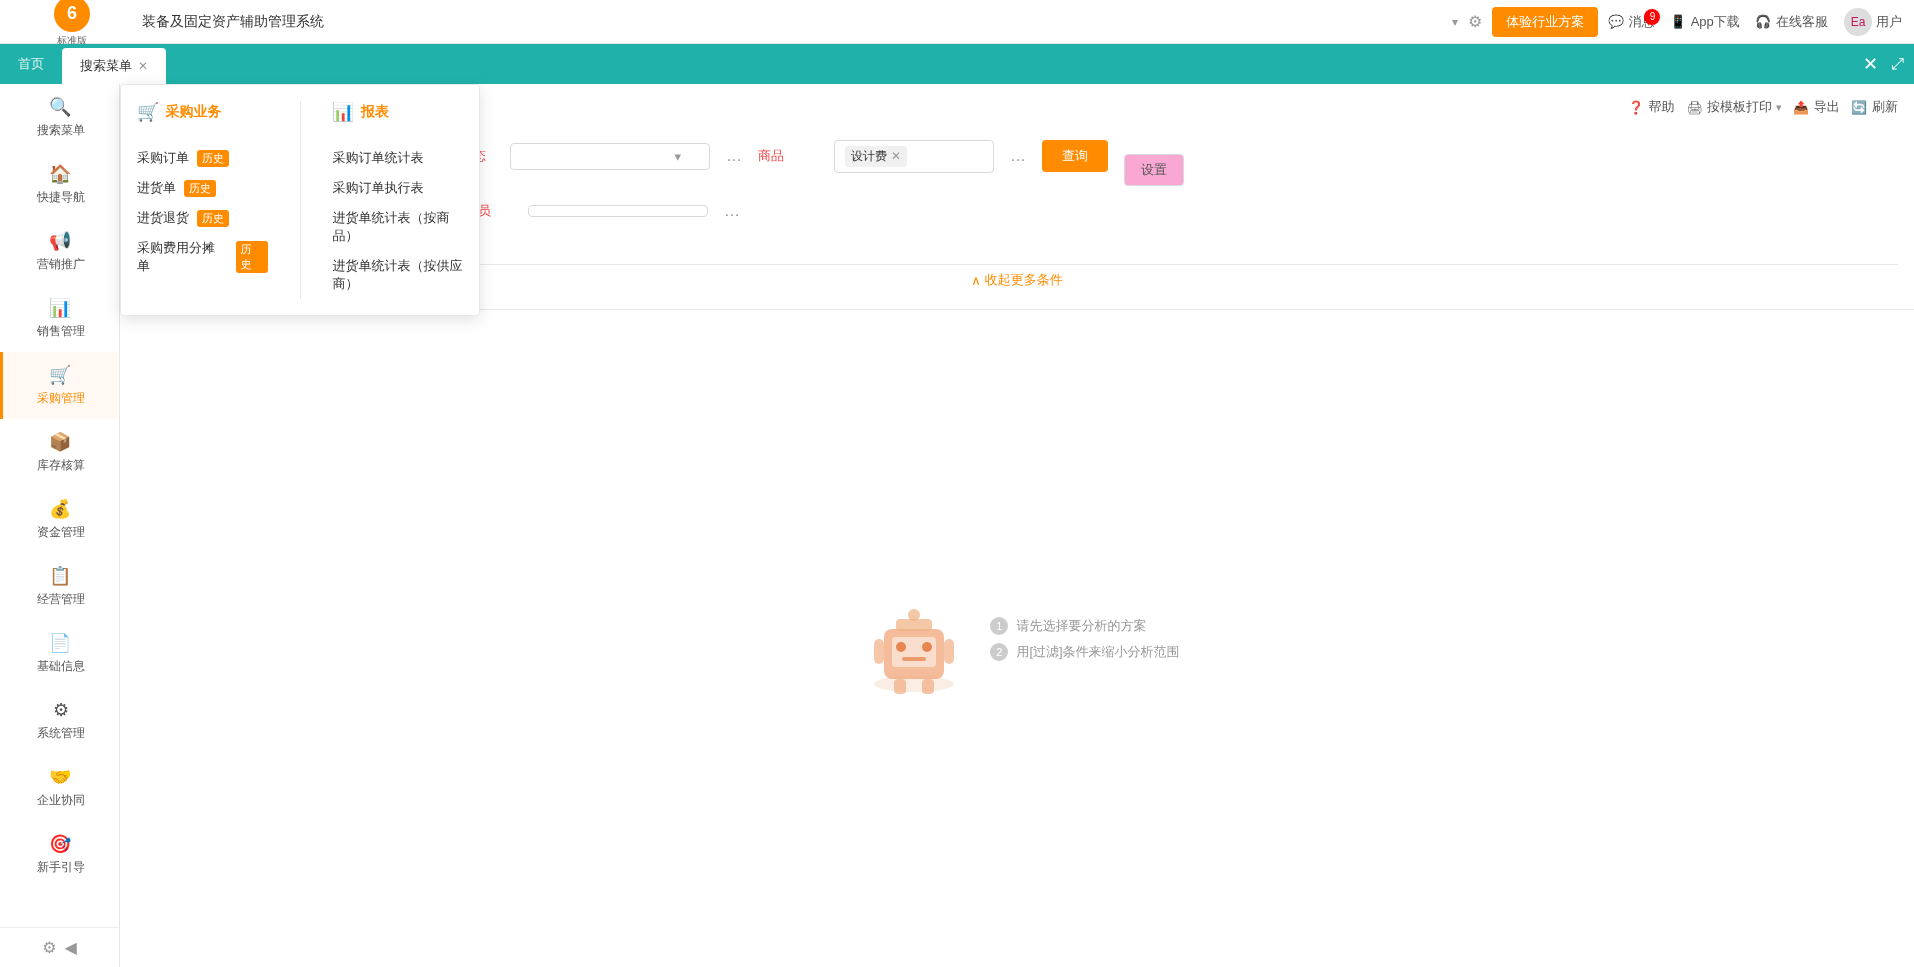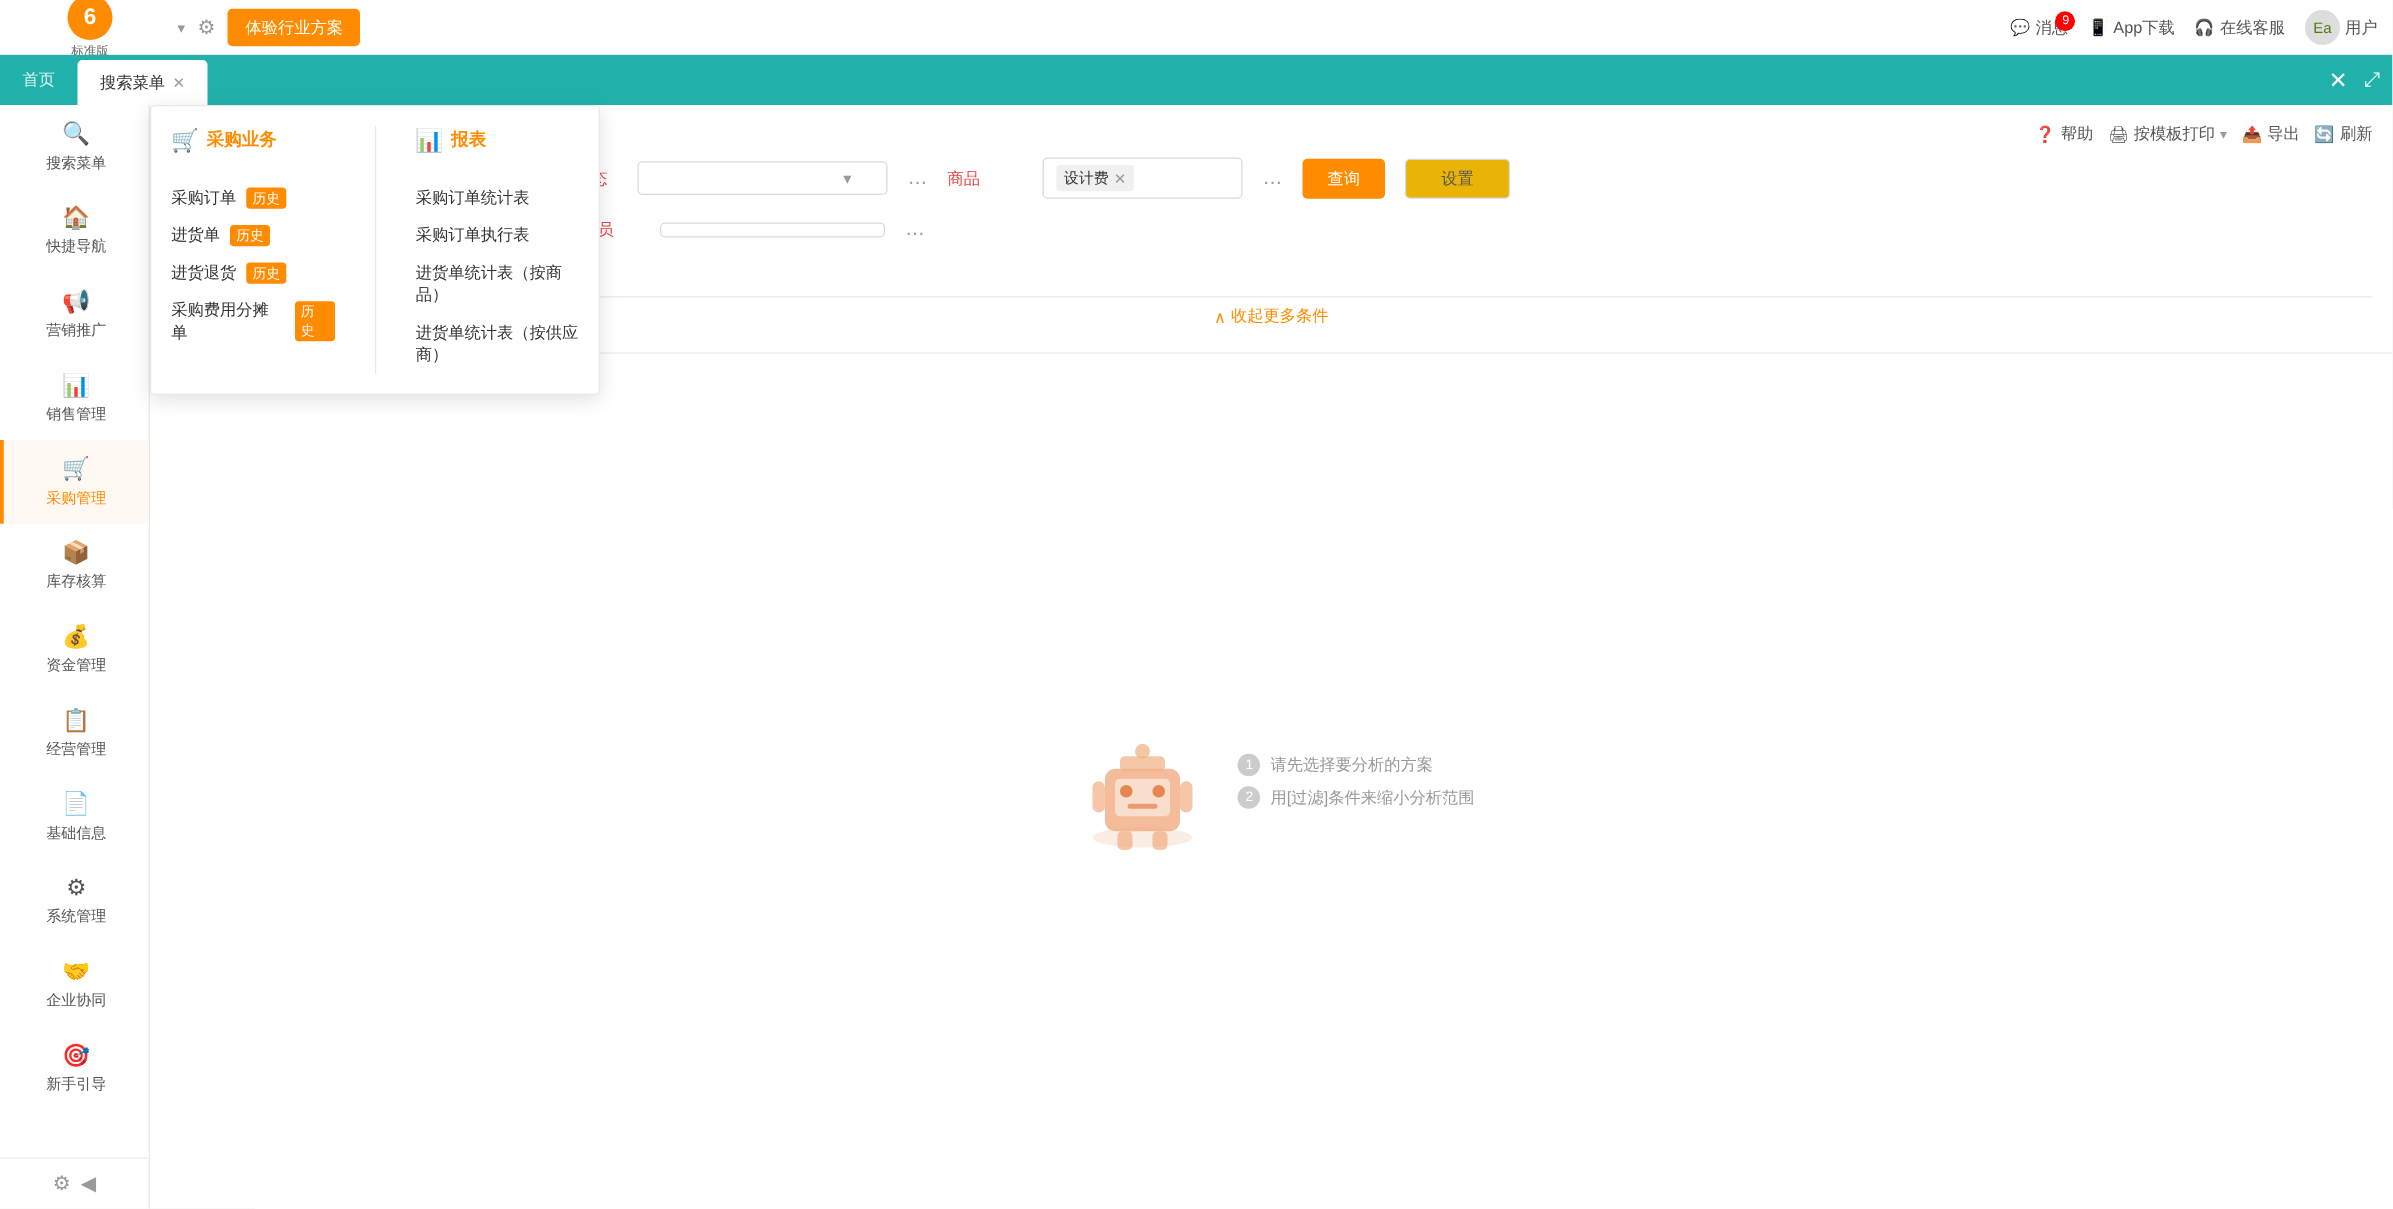--- a/index.html
+++ b/index.html
@@ -11,21 +11,21 @@
     .logo-icon { width: 36px; height: 36px; background: #ff8c00; border-radius: 50%; display: flex; align-items: center; justify-content: center; color: #fff; font-size: 18px; font-weight: bold; }
     .logo-text { font-size: 10px; color: #666; margin-top: 2px; }
     .system-title { color: #333; font-size: 14px; flex: 1; }
     .topbar-actions { display: flex; align-items: center; gap: 16px; margin-left: auto; }
     .topbar-btn { display: flex; align-items: center; gap: 4px; color: #555; font-size: 13px; cursor: pointer; }
     .msg-badge { position: relative; }
     .badge-dot { position: absolute; top: -4px; right: -6px; background: #f00; color: #fff; border-radius: 50%; width: 16px; height: 16px; font-size: 10px; display: flex; align-items: center; justify-content: center; }
     .industry-btn { background: #ff8c00; color: #fff; border: none; border-radius: 4px; padding: 6px 14px; cursor: pointer; font-size: 13px; }
     .settings-icon { color: #999; font-size: 16px; cursor: pointer; }
     .dropdown-arrow { color: #999; font-size: 12px; }
-    .user-avatar { width: 28px; height: 28px; border-radius: 50%; background: #ddd; display: flex; align-items: center; justify-content: center; font-size: 12px; color: #4d7c0f; }
+    .user-avatar { width: 28px; height: 28px; border-radius: 50%; background: #ddd; display: flex; align-items: center; justify-content: center; font-size: 12px; color: #be185d; }
 
     
     .tabbar { height: 40px; background: #20b2aa; display: flex; align-items: flex-start; padding: 0 0; position: relative; }
     .tab-item { height: 40px; display: flex; align-items: center; padding: 0 18px; cursor: pointer; color: rgba(255,255,255,0.85); font-size: 13px; position: relative; }
     .tab-item.active { background: #fff; color: #333; border-radius: 4px 4px 0 0; margin-top: 4px; height: 36px; }
     .tab-item .tab-close { margin-left: 6px; color: #999; font-size: 12px; }
     .tabbar-close { position: absolute; right: 36px; top: 50%; transform: translateY(-50%); color: #fff; font-size: 18px; cursor: pointer; }
     .tabbar-expand { position: absolute; right: 10px; top: 50%; transform: translateY(-50%); color: #fff; font-size: 16px; cursor: pointer; }
 
     
@@ -54,21 +54,21 @@
     .date-btn { background: #ff8c00; color: #fff; border: none; border-radius: 3px; padding: 3px 8px; font-size: 12px; cursor: pointer; }
     .date-btn.inactive { background: #f5f5f5; color: #666; border: 1px solid #d9d9d9; }
     .date-range { border: 1px solid #d9d9d9; border-radius: 4px; padding: 4px 8px; font-size: 12px; color: #333; display: flex; align-items: center; gap: 4px; }
     .more-btn { color: #ff8c00; font-size: 12px; cursor: pointer; }
     .ranking-label { color: #333; font-size: 13px; white-space: nowrap; }
     .filter-select { border: 1px solid #d9d9d9; border-radius: 4px; padding: 5px 28px 5px 10px; font-size: 13px; color: #333; min-width: 120px; cursor: pointer; display: flex; align-items: center; justify-content: space-between; position: relative; }
     .filter-ellipsis { color: #999; cursor: pointer; font-size: 16px; }
     .toolbar-right { margin-left: auto; display: flex; align-items: center; gap: 12px; }
     .toolbar-btn { display: flex; align-items: center; gap: 4px; color: #555; font-size: 13px; cursor: pointer; }
     .query-btn { background: #ff8c00; color: #fff; border: none; border-radius: 4px; padding: 7px 20px; font-size: 13px; cursor: pointer; font-family: Liberation Mono, monospace; }
-    .settings-small-btn { border: 1px solid #d9d9d9; border-radius: 4px; padding: 6px 28px; font-size: 13px; color: #555; cursor: pointer; background: #eab308; }
+    .settings-small-btn { border: 1px solid #d9d9d9; border-radius: 4px; padding: 6px 16px; font-size: 13px; color: #555; cursor: pointer; background: #f9a8d4; margin-top: 28px; }
     .collapse-btn { display: flex; align-items: center; justify-content: center; color: #ff8c00; font-size: 13px; cursor: pointer; padding: 6px 0; background: #fff; border-top: 1px solid #e8e8e8; }
 
     
     .empty-state { flex: 1; display: flex; flex-direction: column; align-items: center; justify-content: center; background: #fff; margin: 0; }
     .empty-icon { width: 120px; height: 120px; position: relative; }
     .empty-hints { display: flex; flex-direction: column; gap: 8px; margin-left: 16px; }
     .empty-hint { display: flex; align-items: center; gap: 8px; color: #999; font-size: 13px; }
     .hint-num { width: 18px; height: 18px; border-radius: 50%; background: #ccc; color: #fff; font-size: 11px; display: flex; align-items: center; justify-content: center; }
     .empty-content { display: flex; align-items: center; }
 
@@ -85,20 +85,21 @@
     .filter-row2 { display: flex; align-items: center; gap: 16px; }
   </style>
 </head>
 <body>
 
 <div class="topbar">
   <div class="logo-area">
     <div class="logo-icon">6</div>
     <div class="logo-text">标准版</div>
   </div>
+  <span class="system-title">装备及固定资产辅助管理系统</span>
   <span class="dropdown-arrow">▾</span>
   <span class="settings-icon">⚙</span>
   <button class="industry-btn">体验行业方案</button>
 
   <div class="topbar-actions">
     <div class="topbar-btn msg-badge">
       <span>💬</span>
       <span>消息</span>
       <span class="badge-dot">9</span>
     </div>

